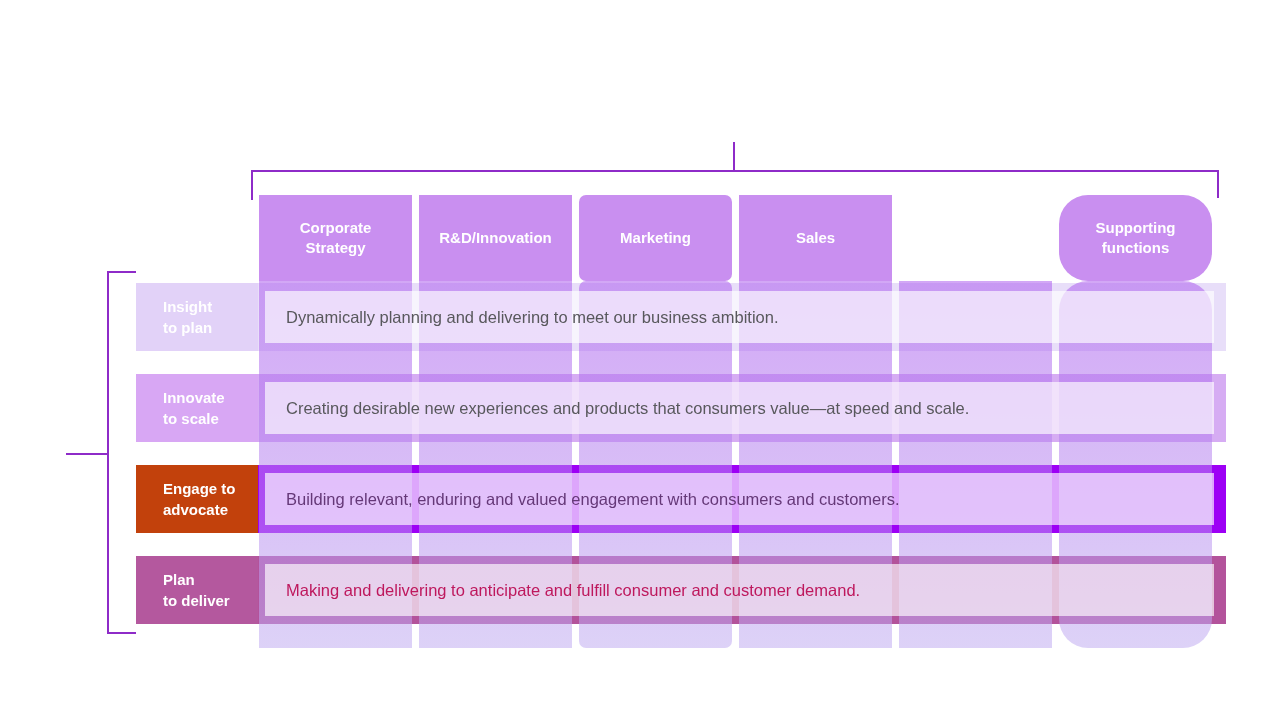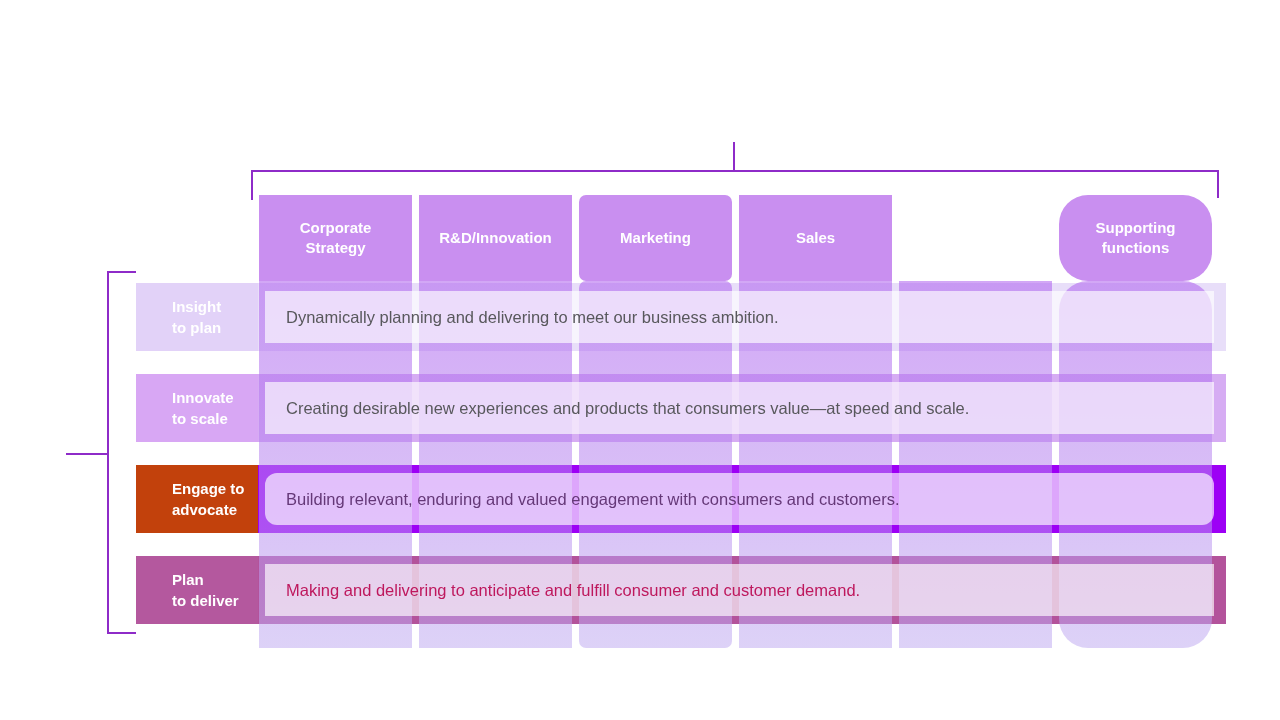--- a/index.html
+++ b/index.html
@@ -75,21 +75,21 @@
     left: 136px;
     width: 122px;
     height: 68px;
     color: #ffffff;
     font-size: 15px;
     font-weight: bold;
     line-height: 21px;
     display: flex;
     flex-direction: column;
     justify-content: center;
-    padding-left: 36px;
+    padding-left: 27px;
     box-sizing: border-box;
     white-space: pre-line;
     z-index: 3;
   }
   .label-1 { background: #E2D2F8; }
   .label-2 { background: #D8A7F4; }
   .label-3 { background: #c2410c; }
   .label-4 { background: #B4589E; }
 
   
@@ -102,21 +102,21 @@
     display: flex;
     align-items: center;
     padding-left: 21px;
     box-sizing: border-box;
     font-size: 16.5px;
     z-index: 3;
   }
   .inner-y-1 { top: 291px; }  .inner-y-2 { top: 382px; }
   .inner-y-3 { top: 473px; }  .inner-y-4 { top: 564px; }
   .text-gray   { color: #58585C; }
-  .text-purple { color: #653878; border-radius: 12px; }
+  .text-purple { color: #653878; }
   .text-plum   { color: #be185d; }
 </style>
 </head>
 <body>
 
 <div class="canvas">
 
   <div class="line top-bracket-stem"></div>
   <div class="line top-bracket-hline"></div>
   <div class="line top-bracket-ltick"></div>

